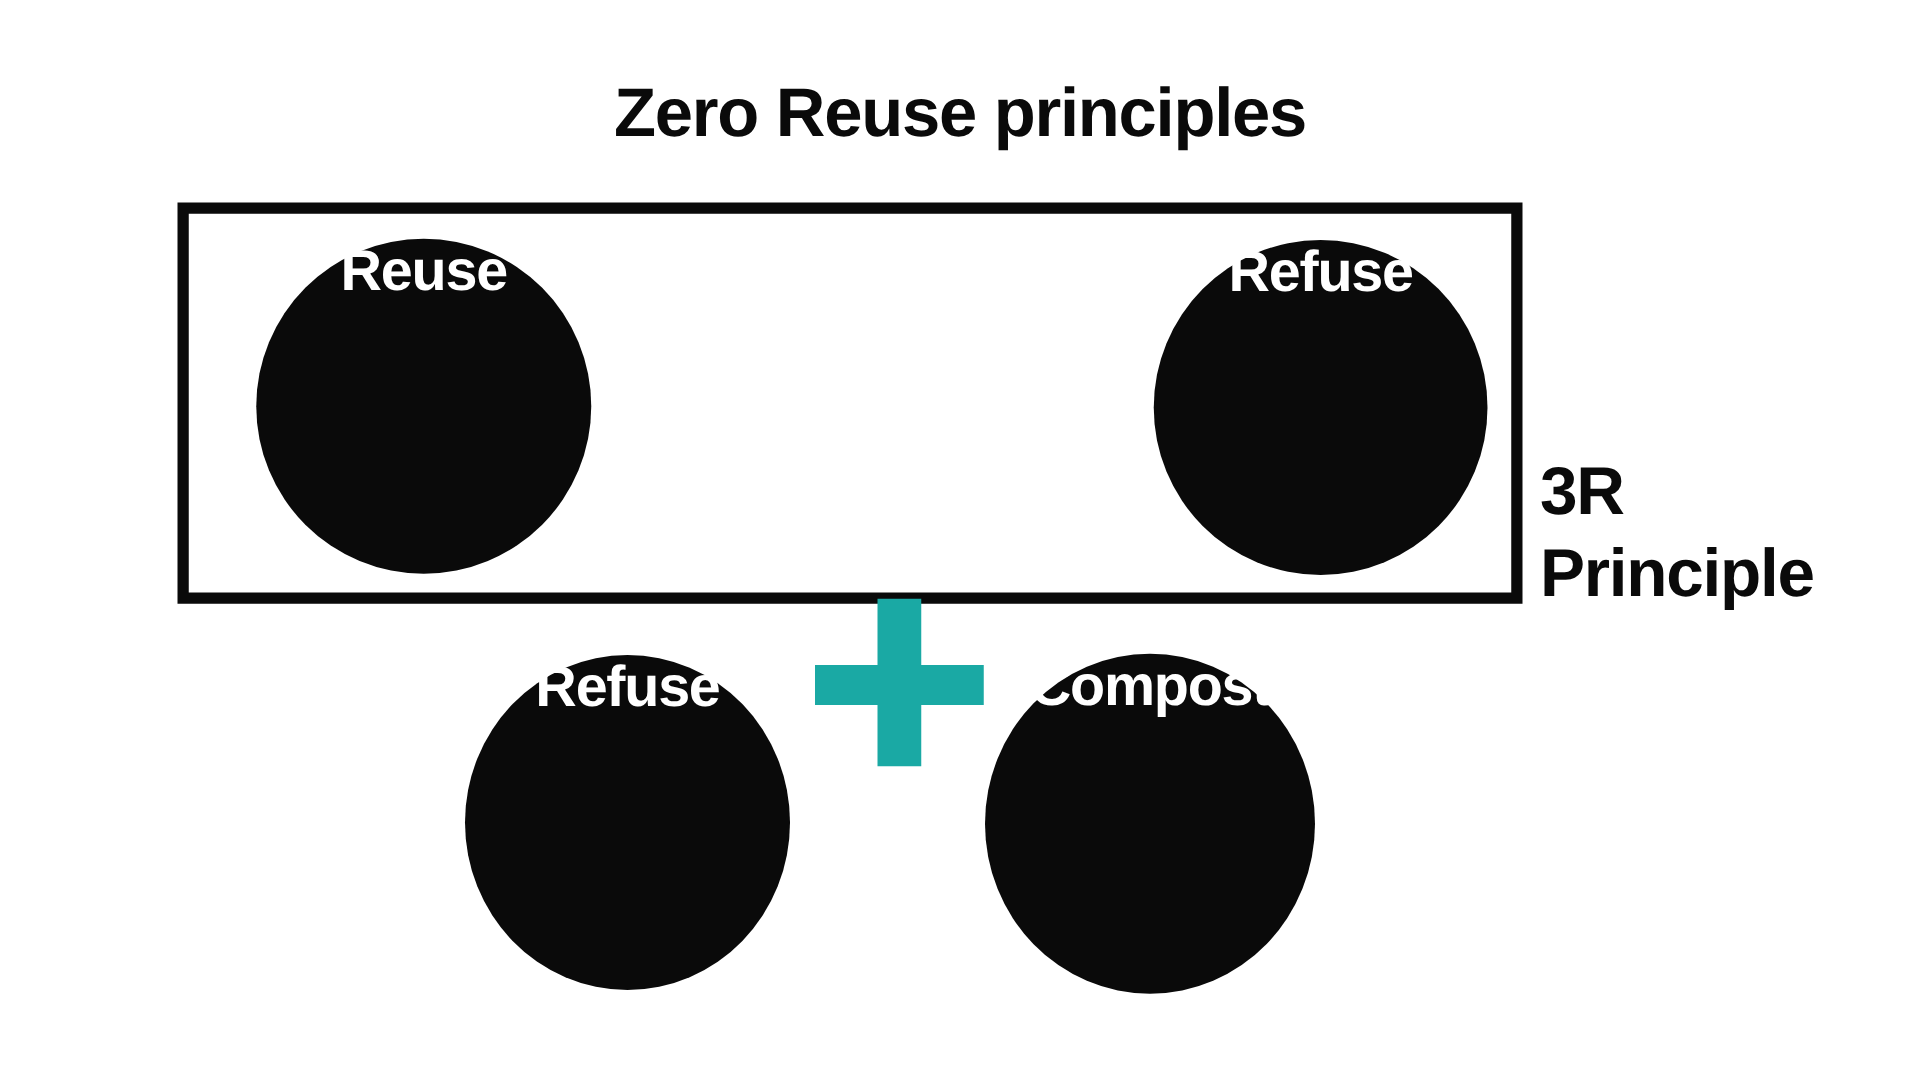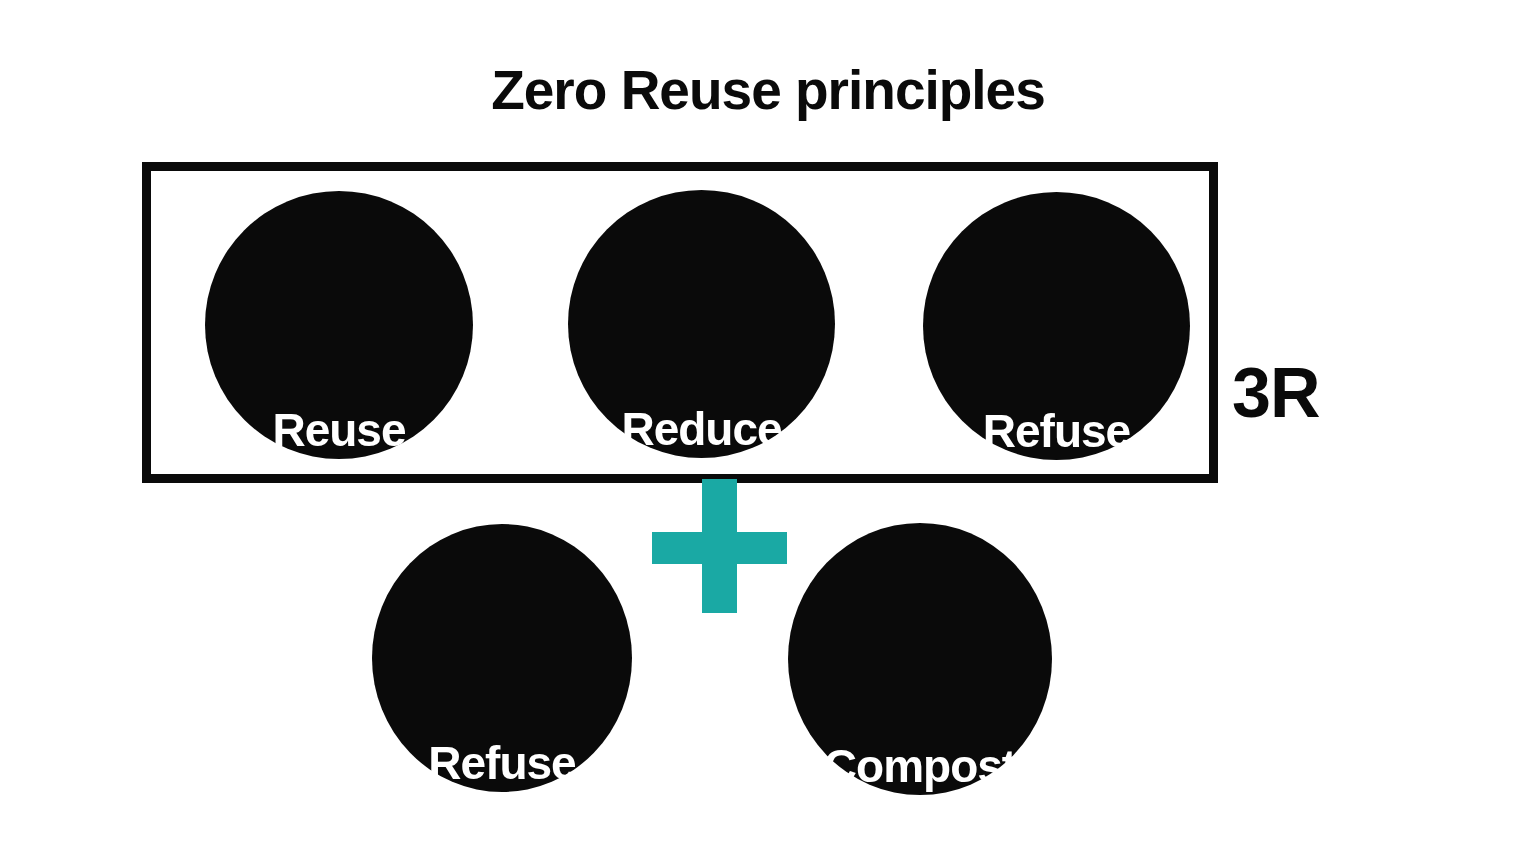--- a/index.html
+++ b/index.html
@@ -33,21 +33,21 @@
     left:142px;top:162px;
     width:1076px;height:321px;
     border:9px solid var(--line-color);
     background:transparent;
   }
   .node{
     position:absolute;
     border-radius:50%;
     background:var(--circle-fill);
     display:flex;
-    align-items:flex-end;
+    align-items:flex-start;
     justify-content:center;
   }
   .node span{
     color:var(--circle-text);
     font-size:46px;
     font-weight:700;
     letter-spacing:-1px;
     transform:translateY(-2px);
   }
   .node.reuse  {left:205px;top:191px;width:268px;height:268px;}
@@ -68,21 +68,21 @@
   }
   .plus .h{
     position:absolute;
     left:0;top:53px;
     width:135px;height:32px;
     background:var(--accent-teal);
   }
   .box-label{
     position:absolute;
     left:1232px;top:360px;
-    font-size:70px;
+    font-size:54px;
     font-weight:700;
     letter-spacing:-1px;
     line-height:66px;
     color:var(--title-color);
     white-space:nowrap;
   }
   .box-label span{display:block;}
 </style>
 </head>
 <body>
@@ -90,30 +90,28 @@
 <div class="canvas">
 
   <div class="title">Zero Reuse principles</div>
 
   <div class="group-box"></div>
 
   <div class="node reuse">
     <span>Reuse</span>
   </div>
 
-  <div class="node reduce">
-    <span>Reduce</span>
-  </div>
 
   <div class="node recycle">
     <span>Refuse</span>
   </div>
 
   <div class="box-label">
     <span>3R</span>
+    <span>Principle</span>
   </div>
 
   <div class="plus">
     <div class="v"></div>
     <div class="h"></div>
   </div>
 
   <div class="node refuse">
     <span>Refuse</span>
   </div>

